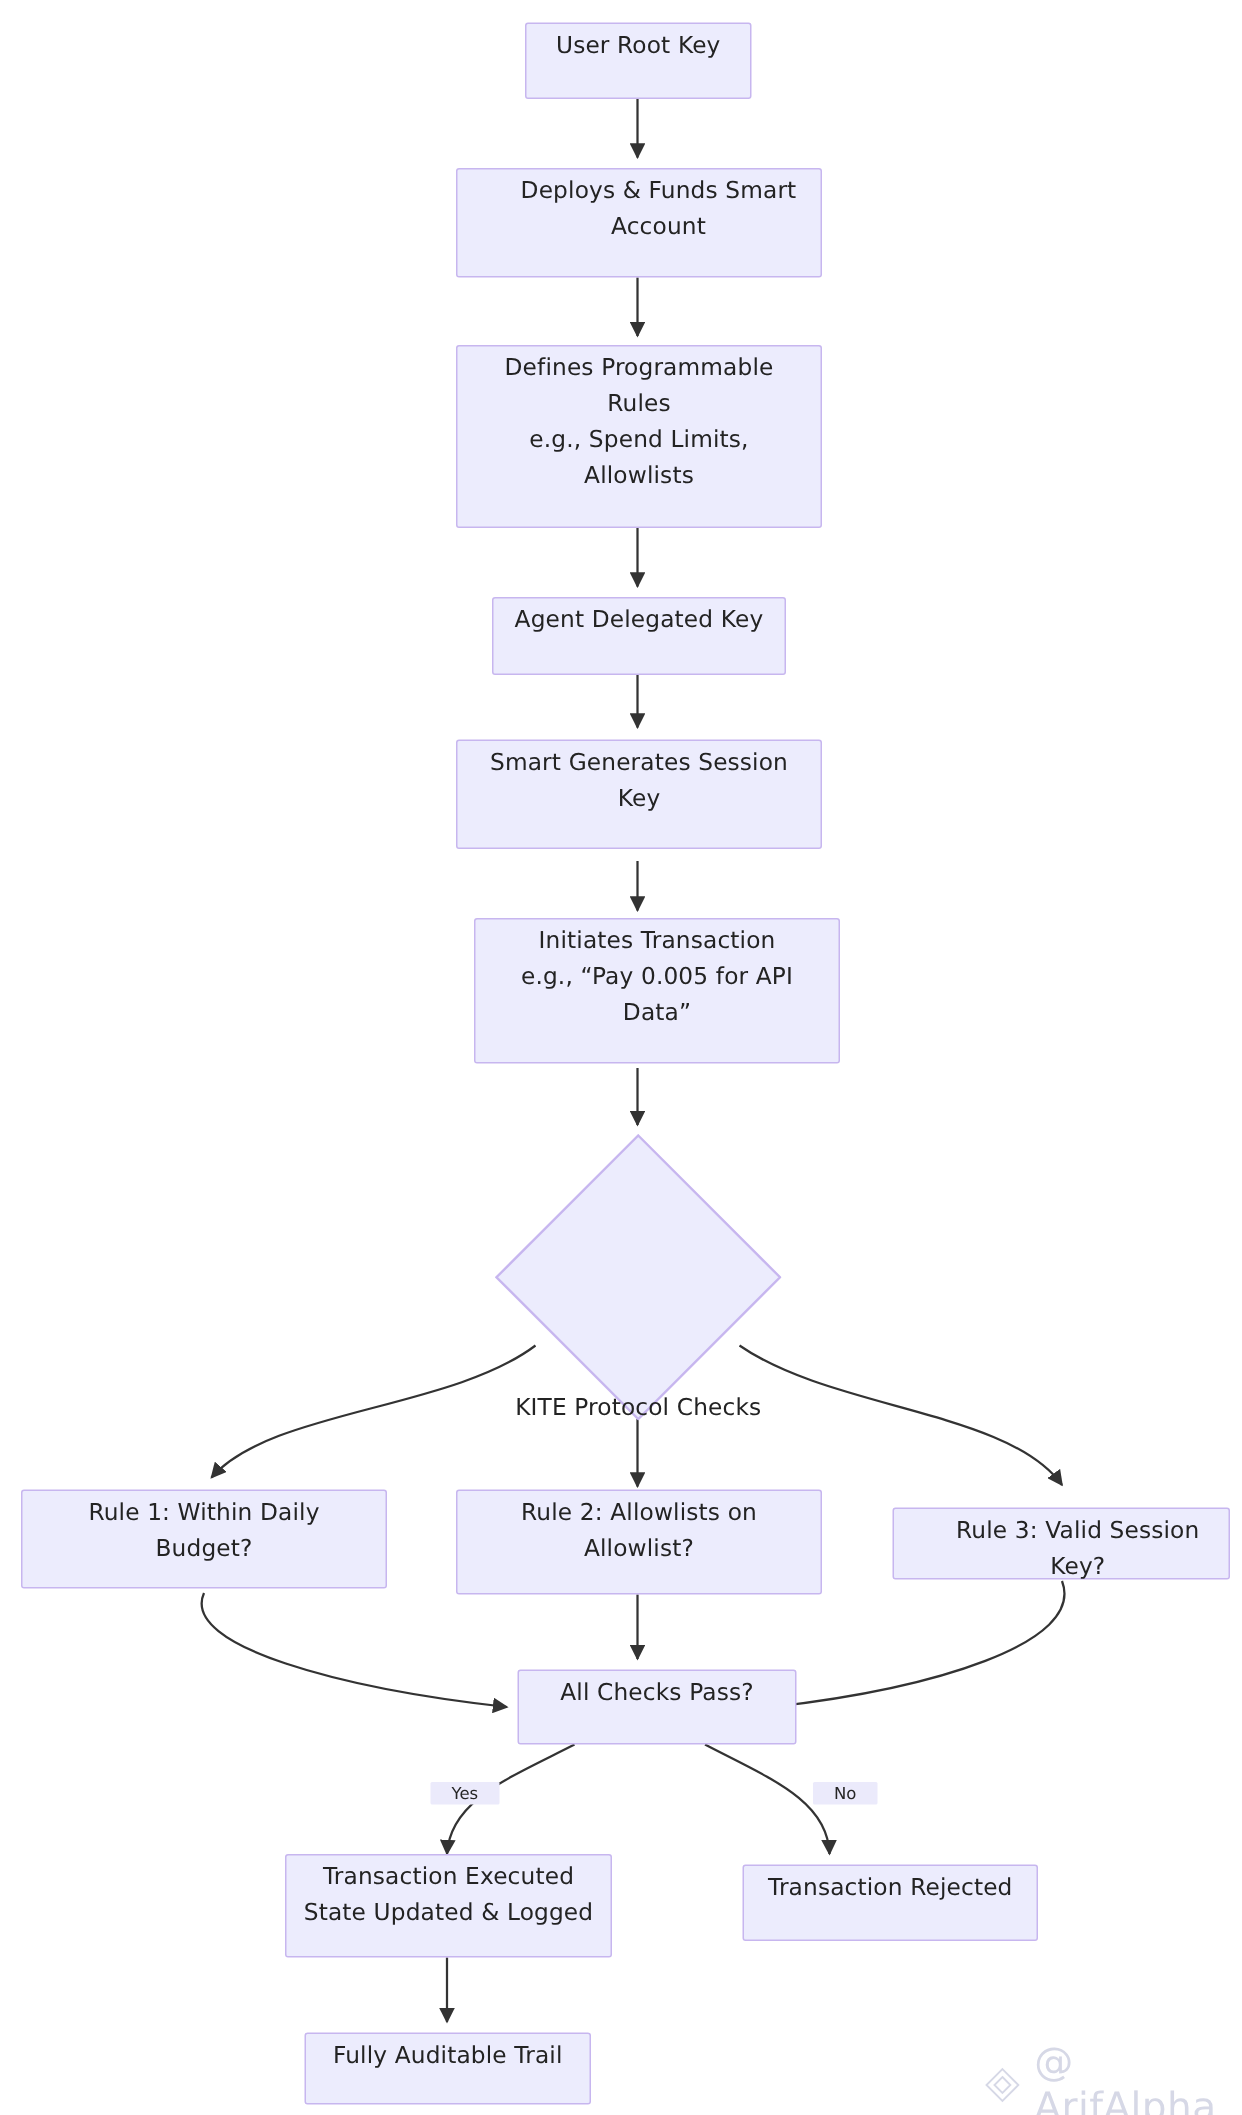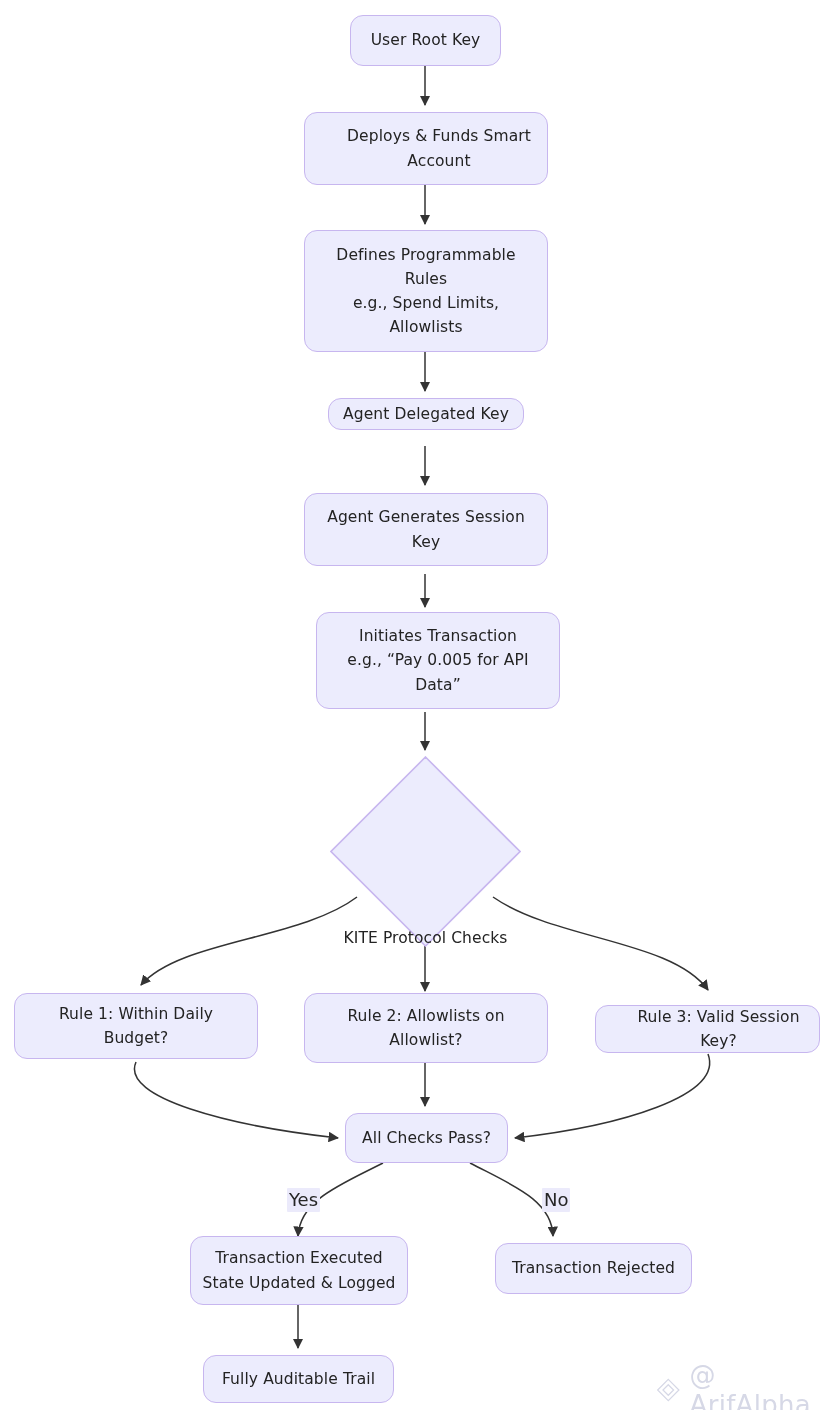--- a/index.html
+++ b/index.html
@@ -24,23 +24,22 @@
     top: 0;
     width: 828px;
     height: 1410px;
     pointer-events: none;
   }
   .node {
     position: absolute;
     box-sizing: border-box;
     background: #ececfd;
     border: 1.4px solid #c7b6ef;
-    border-radius: 13px;
+    border-radius: 2px;
     display: flex;
-    align-items: center;
     justify-content: center;
     text-align: center;
     color: #232323;
     font-size: 15.5px;
     line-height: 1.55;
     letter-spacing: 0.1px;
     padding: 2px 10px;
     z-index: 2;
   }
   .node .lines {
@@ -66,23 +65,23 @@
     font-size: 15.5px;
     color: #232323;
     text-align: center;
     letter-spacing: 0.1px;
   }
   .edge-label {
     position: absolute;
     z-index: 3;
     background: #ebeafb;
     color: #262626;
-    font-size: 18px;
+    font-size: 11px;
     line-height: 1.2;
-    padding: 1px 2px;
+    padding: 1px 14px;
     border-radius: 1px;
     white-space: nowrap;
   }
   #watermark {
     position: absolute;
     display: flex;
     align-items: center;
     gap: 8px;
     color: #d6d8e6;
     font-size: 26px;
@@ -134,26 +133,26 @@
 Account</span>
   </div>
 
   <div class="node" style="left:304px; top:230px; width:244px; height:122px;">
     <span class="lines">Defines Programmable
 Rules
 e.g., Spend Limits,
 Allowlists</span>
   </div>
 
-  <div class="node" style="left:328px; top:398px; width:196px; height:32px;">
+  <div class="node" style="left:328px; top:398px; width:196px; height:52px;">
     <span class="lines">Agent Delegated Key</span>
   </div>
 
   <div class="node" style="left:304px; top:493px; width:244px; height:73px;">
-    <span class="lines">Agent Generates Session
+    <span class="lines">Smart Generates Session
 Key</span>
   </div>
 
   <div class="node" style="left:304px; top:612px; width:244px; height:97px;margin-left:12px;">
     <span class="lines">Initiates Transaction
 e.g., “Pay 0.005 for API
 Data”</span>
   </div>
 
   <div class="decision-wrap" style="left:330px; top:756px; width:191px; height:191px;">
@@ -170,21 +169,21 @@
 
   <div class="node" style="left:304px; top:993px; width:244px; height:70px;">
     <span class="lines">Rule 2: Allowlists on
 Allowlist?</span>
   </div>
 
   <div class="node" style="left:595px; top:1005px; width:225px; height:48px;padding-left:32px;">
     <span class="lines">Rule 3: Valid Session Key?</span>
   </div>
 
-  <div class="node" style="left:345px; top:1113px; width:163px; height:50px;">
+  <div class="node" style="left:345px; top:1113px; width:186px; height:50px;">
     <span class="lines">All Checks Pass?</span>
   </div>
 
   <div class="edge-label" style="left:287px; top:1188px;">
     <span>Yes</span>
   </div>
 
   <div class="edge-label" style="left:542px; top:1188px;">
     <span>No</span>
   </div>

